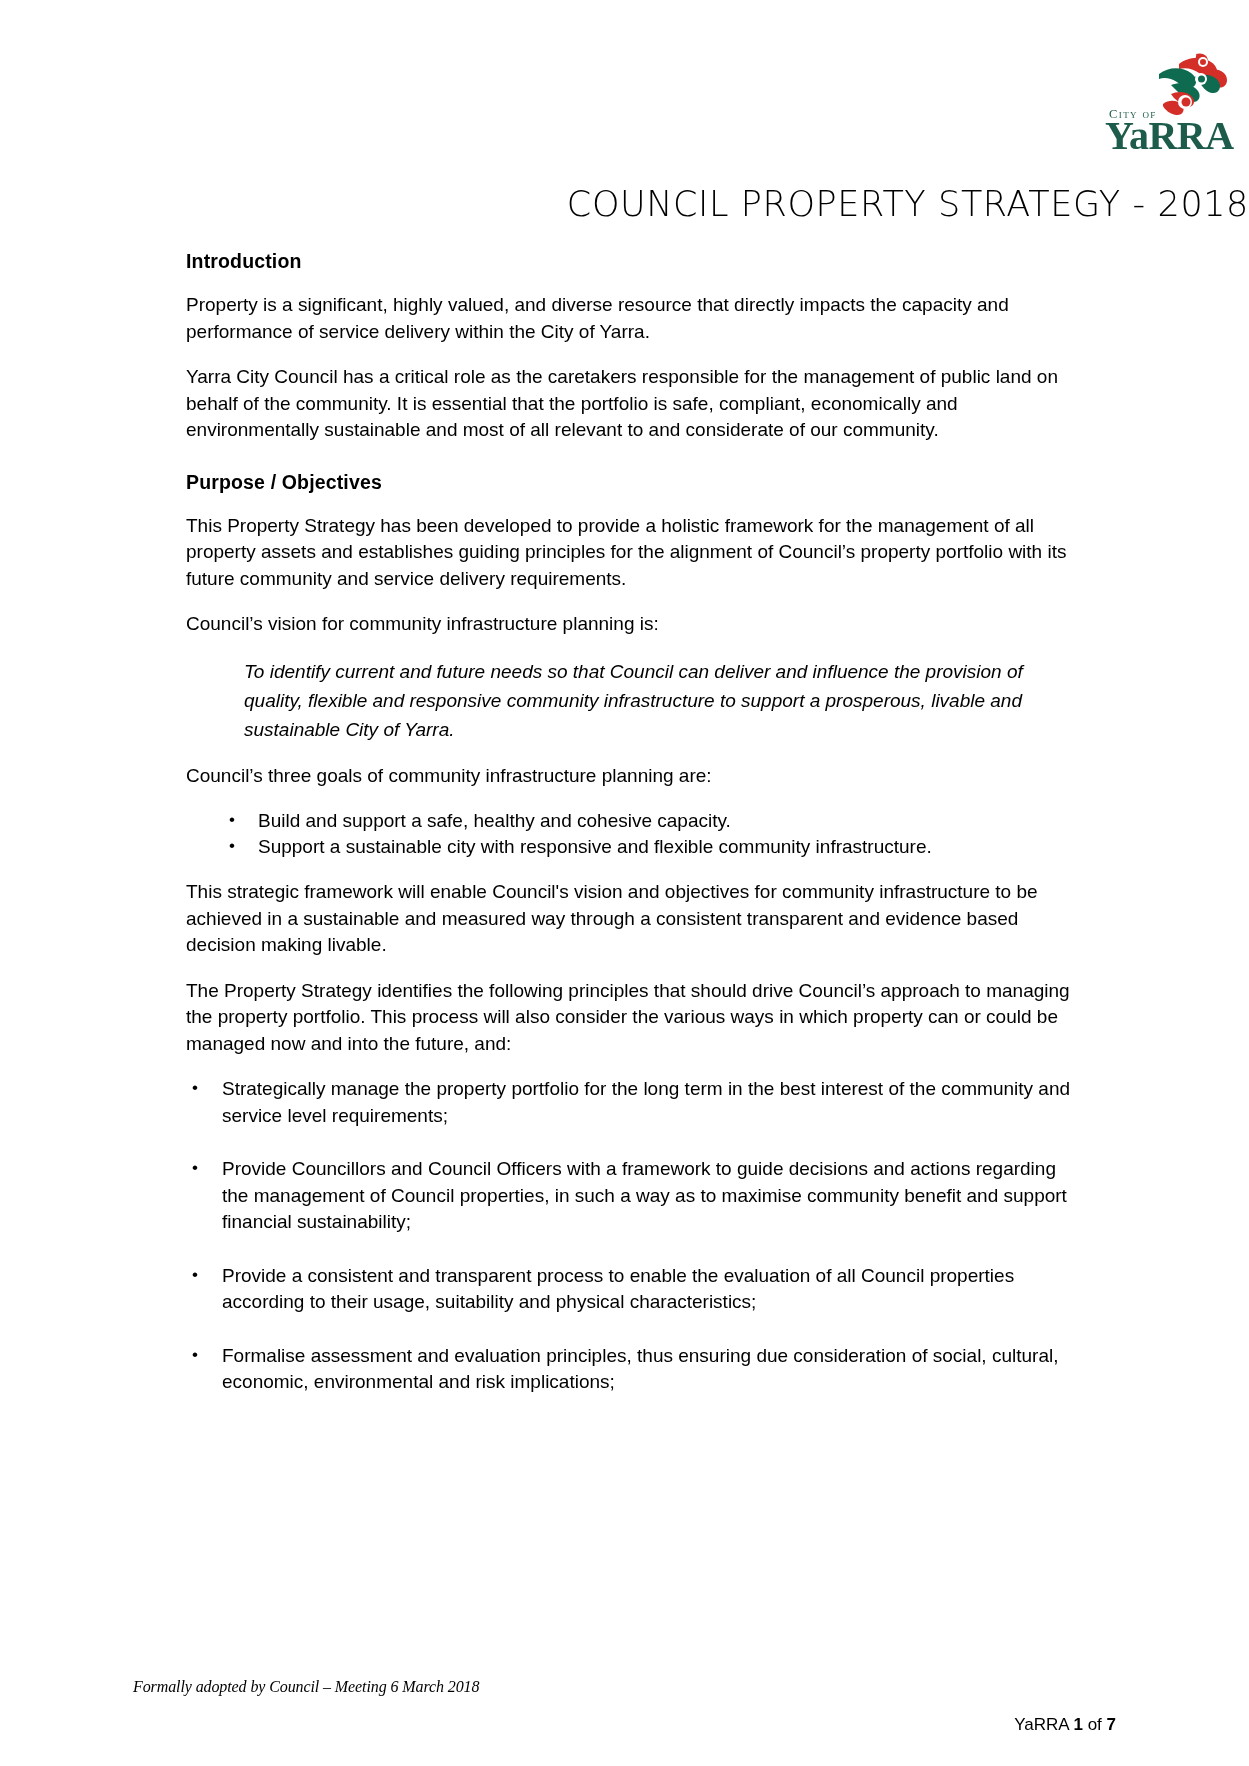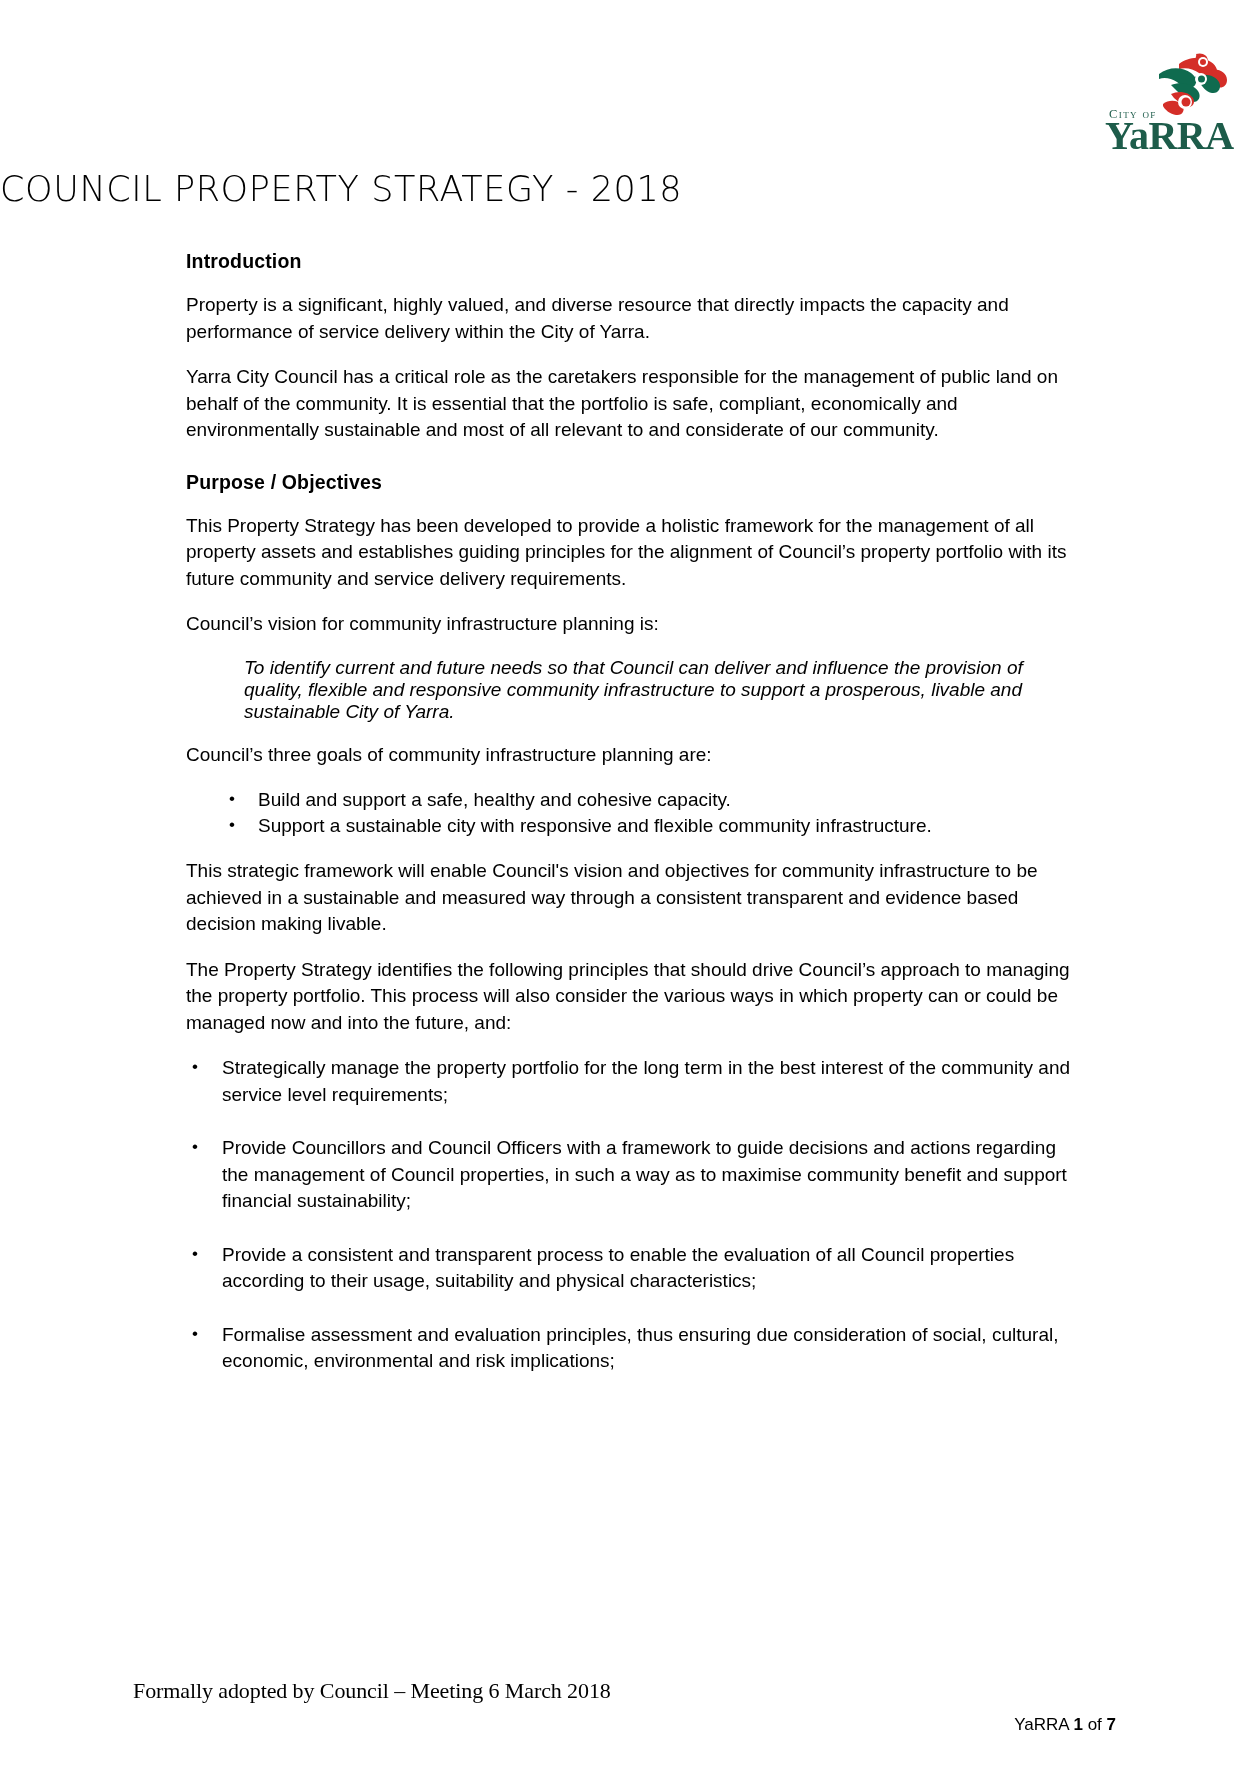--- a/index.html
+++ b/index.html
@@ -62,24 +62,24 @@
     font-size: 40px;
     line-height: 42px;
     color: #1d5c4a;
     font-weight: 700;
     letter-spacing: -0.5px;
   }
 
   
   .doc-title {
     position: absolute;
-    top: 169px;
+    top: 184px;
     left: 0;
     width: 1249px;
-    text-align: left;
+    text-align: right;
     font-family: "DejaVu Sans", sans-serif;
     font-weight: 300;
     font-size: 35px;
     letter-spacing: 0.6px;
     color: #000000;
   }
 
   
   .content {
     position: absolute;
@@ -105,21 +105,21 @@
     margin: 0 0 19px 0;
     padding: 0;
     text-align: left;
     color: #000000;
   }
   .quote-block {
     margin: 0 0 19px 0;
     padding: 0 0 0 58px;
     font-style: italic;
     font-size: 19px;
-    line-height: 22px;
+    line-height: 29px;
     font-family: "Liberation Sans", sans-serif;
   }
 
   
   ul.tight-list {
     list-style: none;
     margin: 0 0 19px 0;
     padding: 0;
   }
   ul.tight-list li {
@@ -158,21 +158,22 @@
     top: -1px;
     font-size: 17px;
   }
 
   
   .footer-note {
     position: absolute;
     left: 133px;
     top: 1678px;
     font-family: "Liberation Serif", serif;
-    font-size: 22px;
+    font-style: italic;
+    font-size: 16px;
     letter-spacing: -0.1px;
     color: #000000;
   }
   .page-number {
     position: absolute;
     right: 133px;
     top: 1715px;
     font-family: "Liberation Sans", sans-serif;
     font-size: 17px;
     color: #000000;

